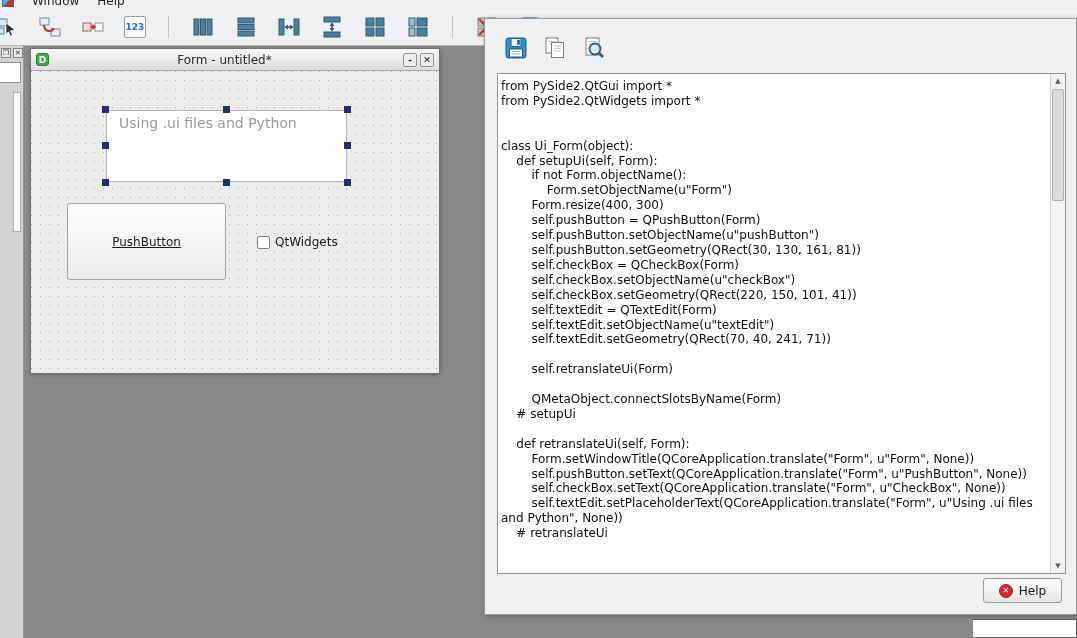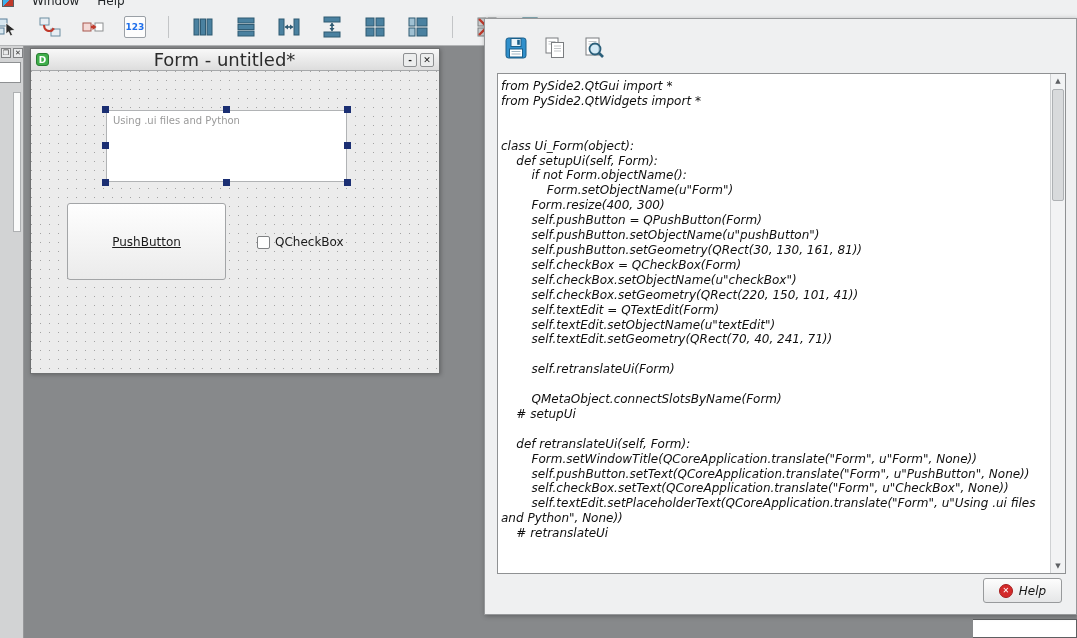--- a/index.html
+++ b/index.html
@@ -24,39 +24,39 @@
   .dock-btn { position:absolute; top:2px; width:10px; height:10px; background:#e9eaeb; border:1px solid #808284; font-size:7px; line-height:8px; text-align:center; color:#333; }
   .dock-btn.float { left:1px; }
   .dock-btn.close { left:13px; }
   .dock-filter { position:absolute; left:-6px; top:16px; width:27px; height:21px; background:#ffffff; border:1px solid #8e9092; }
   .dock-scrollbar { position:absolute; left:13px; top:46px; width:8px; height:140px; background:#fafafa; border:1px solid #aeb0b2; }
 
   
   .form-window { position:absolute; left:30px; top:48px; width:410px; height:326px; background:#ececec; border:1px solid #6e7071; box-shadow:1px 1px 4px rgba(0,0,0,.25); z-index:2; }
   .form-titlebar { position:absolute; left:0; top:0; right:0; height:22px; background:linear-gradient(#f8f8f8,#dddddd); border-bottom:1px solid #a6a8aa; display:flex; align-items:center; padding:0 5px; }
   .form-fileicon { width:13px; height:13px; background:#3fae4a; border:1px solid #2a7d33; border-radius:3px; color:#fff; font-size:9px; font-weight:bold; text-align:center; line-height:12px; }
-  .form-title { flex:1; text-align:center; font-size:18px; color:#2b2b2b; }
+  .form-title { flex:1; text-align:center; font-size:12px; color:#2b2b2b; }
   .titlebar-btn { width:14px; height:14px; margin-left:3px; background:#eceded; border:1px solid #8d8f91; border-radius:2px; font-size:9px; font-weight:bold; line-height:12px; text-align:center; color:#1a1a1a; }
   .form-canvas { position:absolute; left:0; top:22px; right:0; bottom:0; background-color:#ececec;
                  background-image:radial-gradient(circle,#a3a3a3 0.8px, transparent 0.9px);
                  background-size:9px 9px; background-position:5px 5px; }
 
   .textedit-wrap { position:absolute; left:75px; top:39px; width:241px; height:72px; }
-  .qt-textedit { position:absolute; inset:0; background:#ffffff; border:1px solid #b1b3b5; padding:4px 6px; font-size:10px; color:#9a9a9a; overflow:hidden; }
+  .qt-textedit { position:absolute; inset:0; background:#ffffff; border:1px solid #b1b3b5; padding:4px 12px; font-size:14px; color:#9a9a9a; overflow:hidden; }
   .handle { position:absolute; width:7px; height:7px; background:#1b2f73; }
   .h-tl{left:-4px;top:-4px;} .h-tm{left:50%;margin-left:-4px;top:-4px;} .h-tr{right:-4px;top:-4px;}
   .h-ml{left:-4px;top:50%;margin-top:-4px;} .h-mr{right:-4px;top:50%;margin-top:-4px;}
   .h-bl{left:-4px;bottom:-4px;} .h-bm{left:50%;margin-left:-4px;bottom:-4px;} .h-br{right:-4px;bottom:-4px;}
 
   .qt-pushbutton { position:absolute; left:36px; top:132px; width:159px; height:77px; background:linear-gradient(#fefefe,#ebebeb); border:1px solid #a3a5a7; border-radius:3px; font-size:12px; color:#1a1a1a; display:flex; align-items:center; justify-content:center;text-decoration:underline; }
   .qt-checkbox { position:absolute; left:226px; top:158px; width:101px; height:26px; display:flex; align-items:center; gap:5px; font-size:12px; color:#1a1a1a; }
   .checkbox-indicator { width:13px; height:13px; background:#fdfdfd; border:1px solid #7f8183; border-radius:2px; }
 
   
-  .code-dialog { position:absolute; left:484px; top:18px; width:593px; height:597px; background:#eff0f1; border:1px solid #96989a; box-shadow:1px 1px 5px rgba(0,0,0,.3); z-index:3;font-style:italic; }
+  .code-dialog { position:absolute; left:484px; top:18px; width:593px; height:597px; background:#eff0f1; border:1px solid #96989a; box-shadow:1px 1px 5px rgba(0,0,0,.3); z-index:3; }
   .dialog-toolbar { position:absolute; left:17px; top:15px; display:flex; gap:11px; }
   .tool-btn { width:28px; height:28px; display:flex; align-items:center; justify-content:center; border-radius:3px; }
 
   .code-view { position:absolute; left:12px; top:54px; width:569px; height:501px; background:#ffffff; border:1px solid #8f9193; }
   .code-text { position:absolute; left:0; top:0; right:15px; bottom:0; overflow:hidden; padding:5px 2px 0 3px; font-family:"DejaVu Sans", sans-serif; font-size:12px; line-height:14.9px; white-space:pre; color:#0f0f0f; }
   .v-scrollbar { position:absolute; right:0; top:0; bottom:0; width:15px; background:#f2f3f4; border-left:1px solid #cfd1d3; }
   .sb-btn { position:absolute; left:0; width:14px; height:14px; font-size:7px; color:#5d6063; text-align:center; line-height:14px; }
   .sb-up { top:0; } .sb-down { bottom:0; }
   .sb-thumb { position:absolute; left:1px; right:1px; top:15px; height:112px; background:#d8dadc; border:1px solid #aeb1b4; border-radius:2px; }
 
@@ -209,21 +209,21 @@
         <span class="handle h-mr"></span>
         <span class="handle h-bl"></span>
         <span class="handle h-bm"></span>
         <span class="handle h-br"></span>
       </div>
 
       <div class="qt-pushbutton">PushButton</div>
 
       <div class="qt-checkbox">
         <span class="checkbox-indicator"></span>
-        <span>QCheckBox</span>
+        <span>QtWidgets</span>
       </div>
 
     </div>
   </div>
 
   <div class="code-dialog">
     <div class="dialog-toolbar">
       <span class="tool-btn">
         <svg width="24" height="24">
             <rect x="2" y="2" width="20" height="20" rx="2.5" fill="#2f8fcb" stroke="#1a5f8a"></rect>

